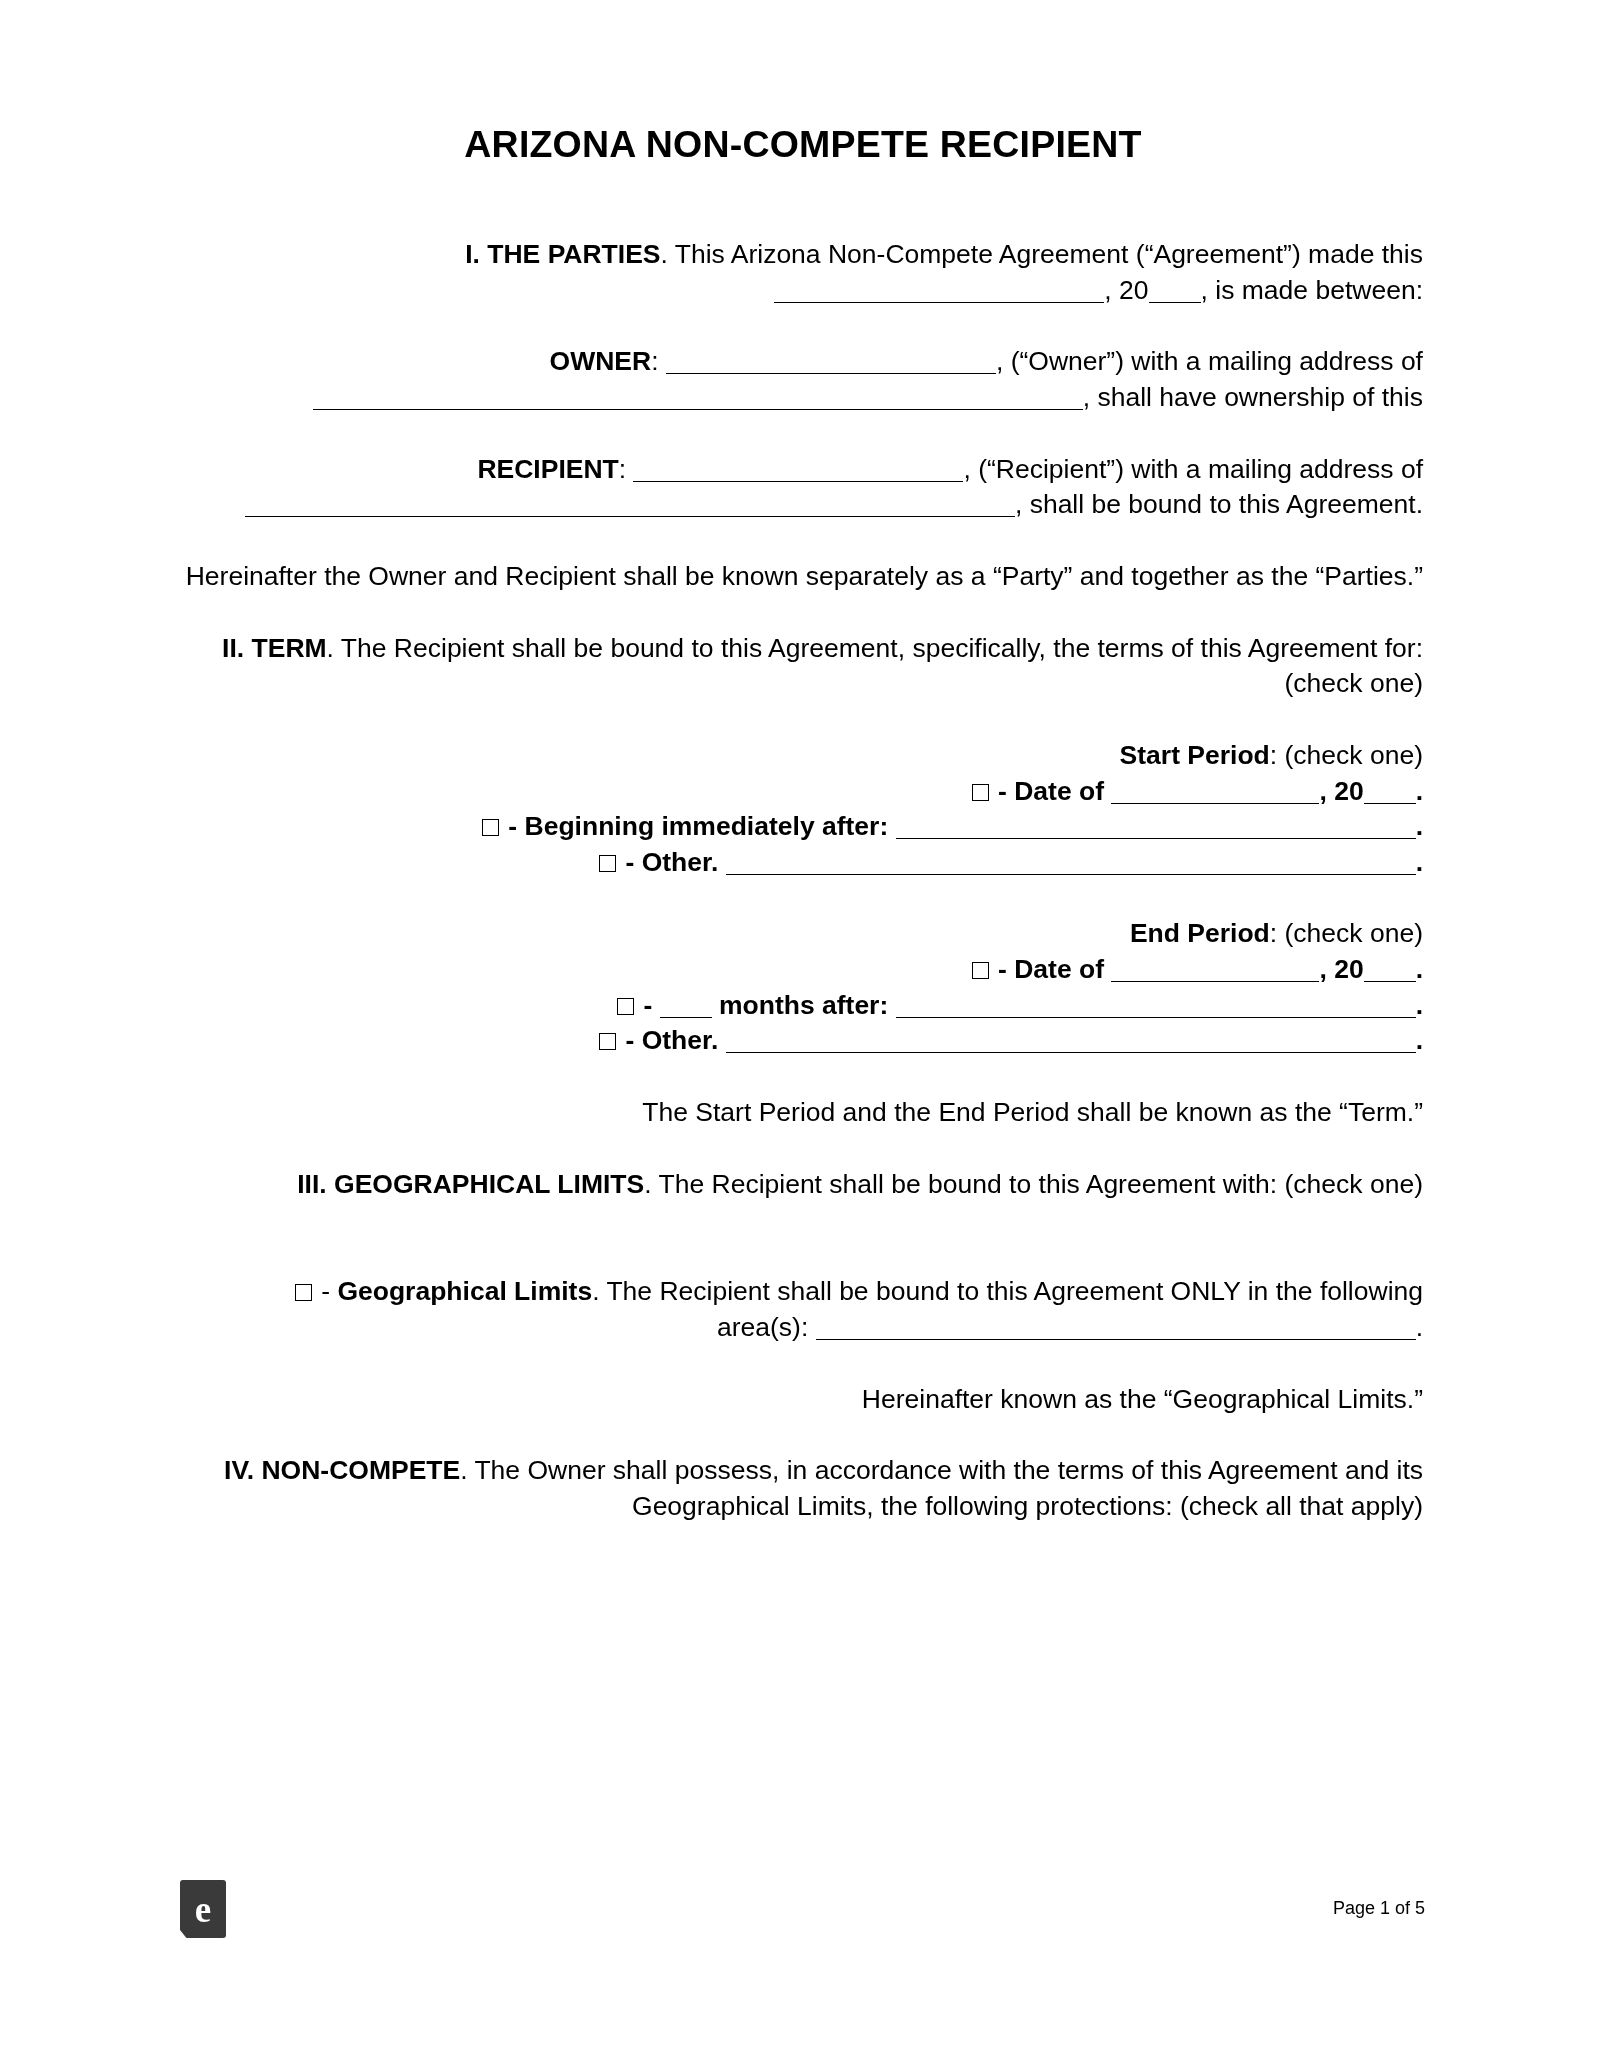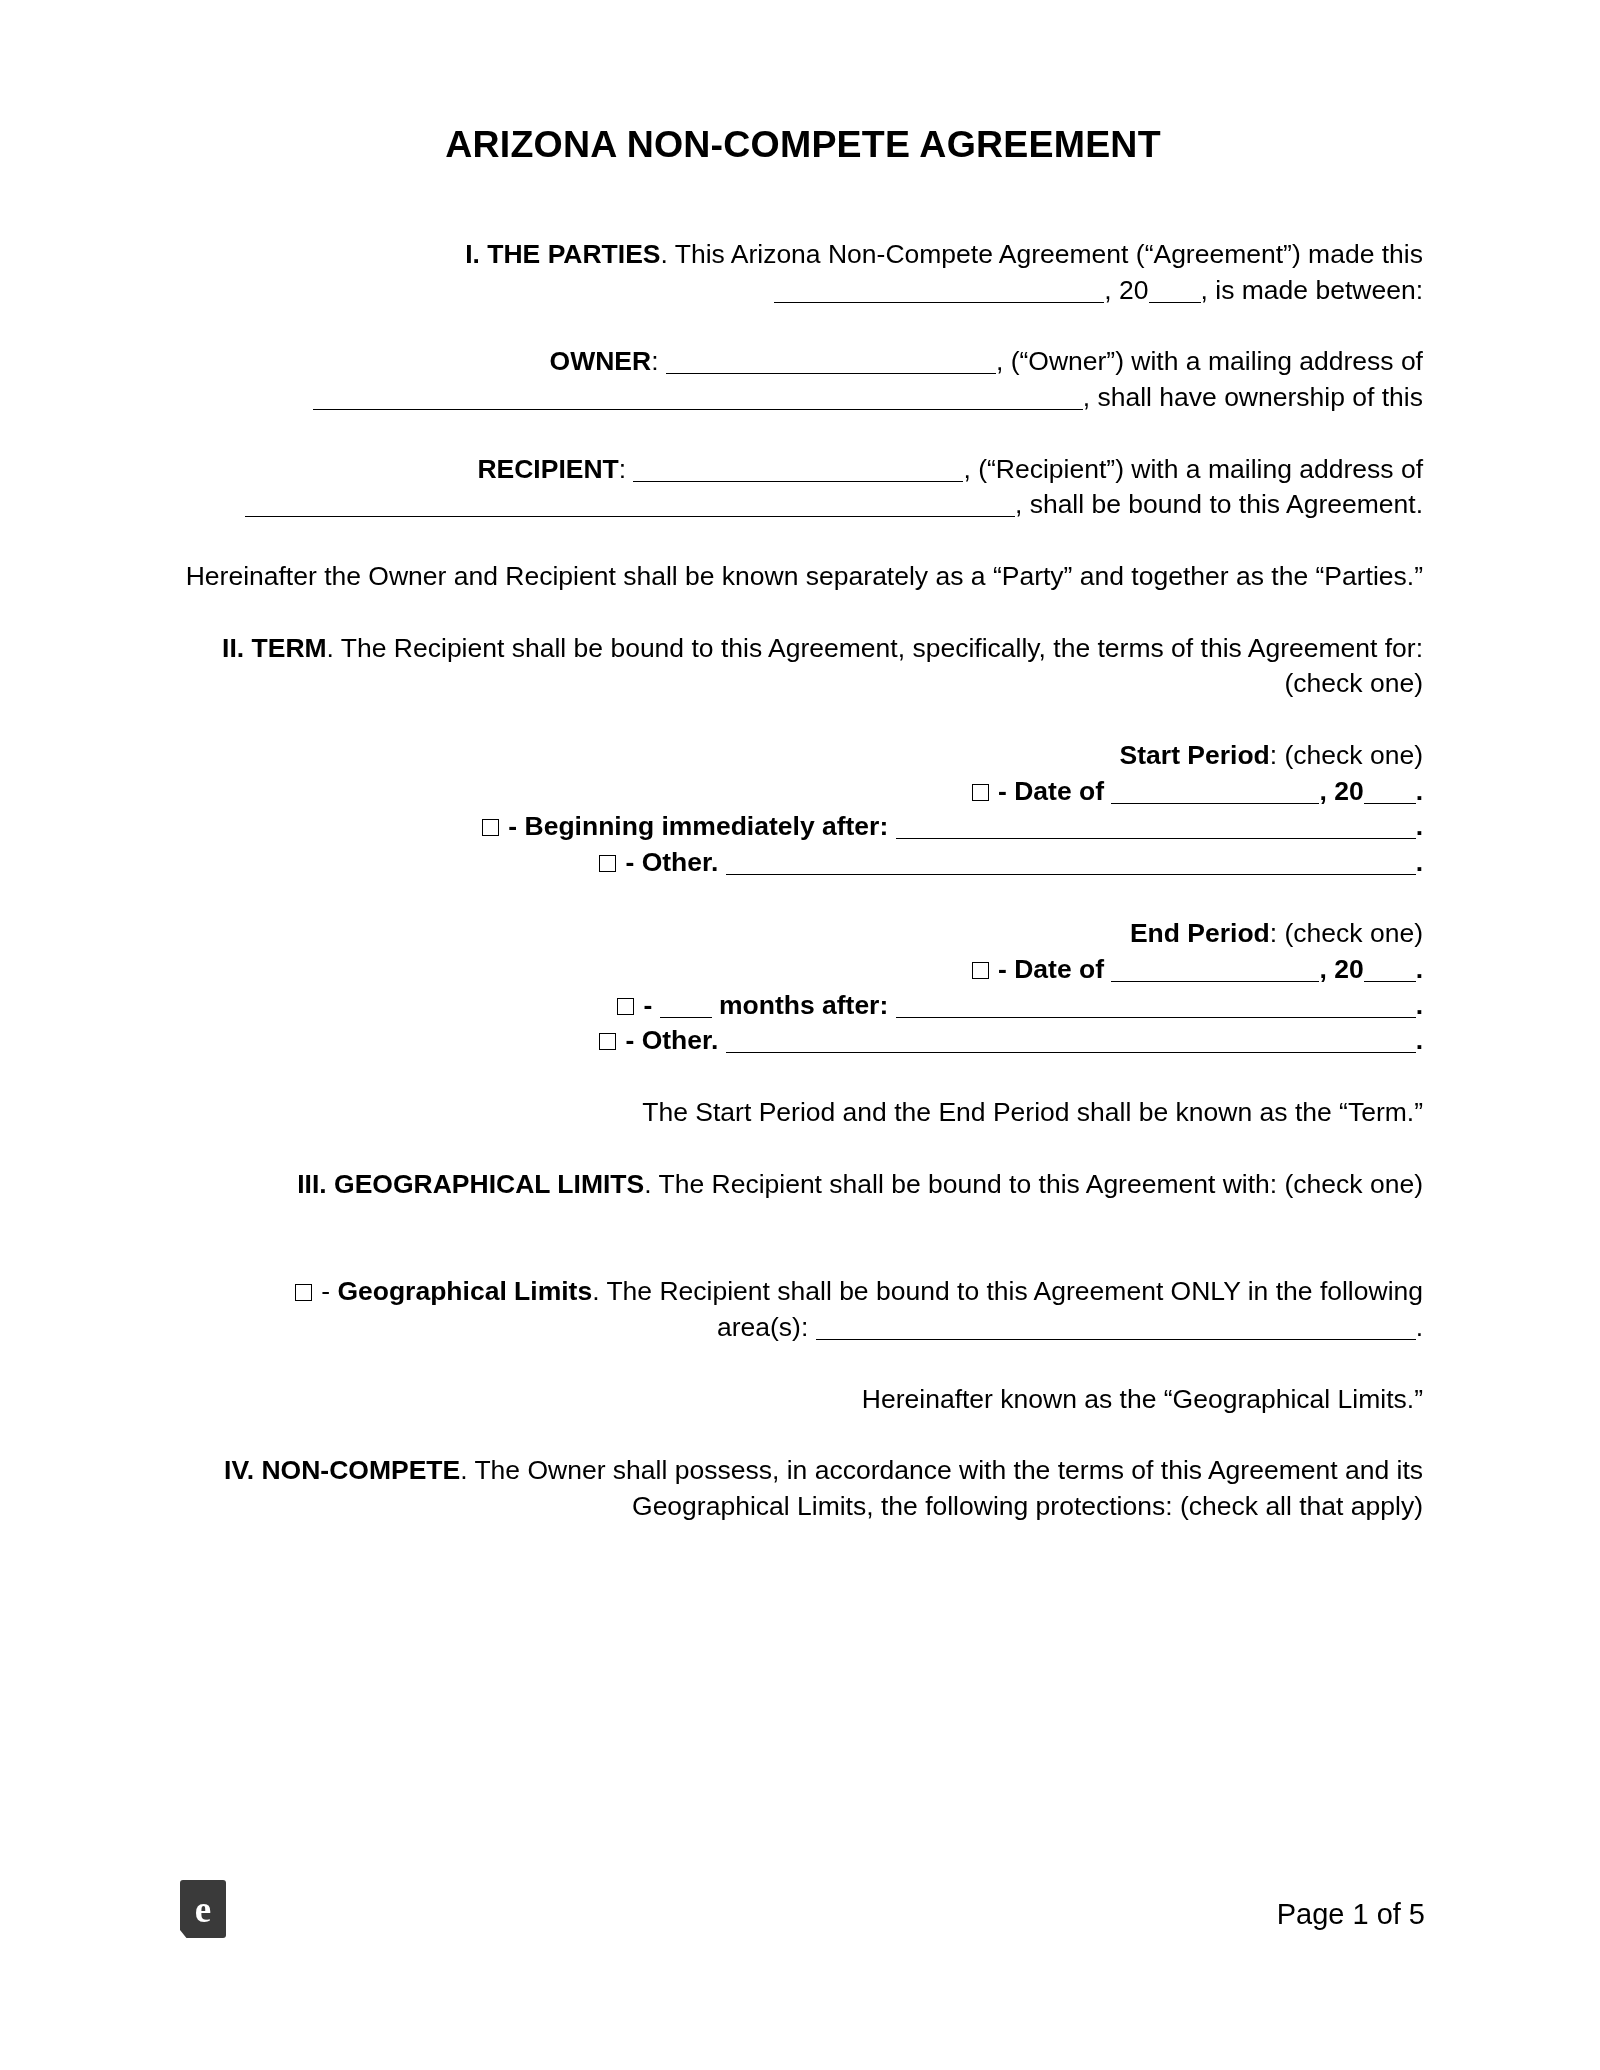--- a/index.html
+++ b/index.html
@@ -114,33 +114,33 @@
     font-family: "Liberation Serif", serif;
     display: flex;
     align-items: center;
     justify-content: center;
     line-height: 1;
   }
   .page-num {
     position: absolute;
     right: 175px;
     top: 18px;
-    font-size: 29px;
+    font-size: 18px;
     color: #000;
     white-space: nowrap;
   }
 </style>
 </head>
 <body>
 
 <div class="page">
 
   <div class="content">
 
-    <h1 class="doc-title">ARIZONA NON-COMPETE AGREEMENT</h1>
+    <h1 class="doc-title">ARIZONA NON-COMPETE RECIPIENT</h1>
 
     <div class="gap-title"></div>
 
     <p class="para"><b>I. THE PARTIES</b><span>. This Arizona Non-Compete Agreement (“Agreement”) made this</span><br><span class="ul u-lg"></span><span>, 20</span><span class="ul u-sm"></span><span>, is made between:</span></p>
 
     <div class="gap-para"></div>
 
     <p class="para indent1"><b>OWNER</b><span>: </span><span class="ul u-lg"></span><span>, (“Owner”) with a mailing address of</span></p>
     <p class="para"><span class="ul u-line"></span><span>, shall have ownership of this</span></p>
 

